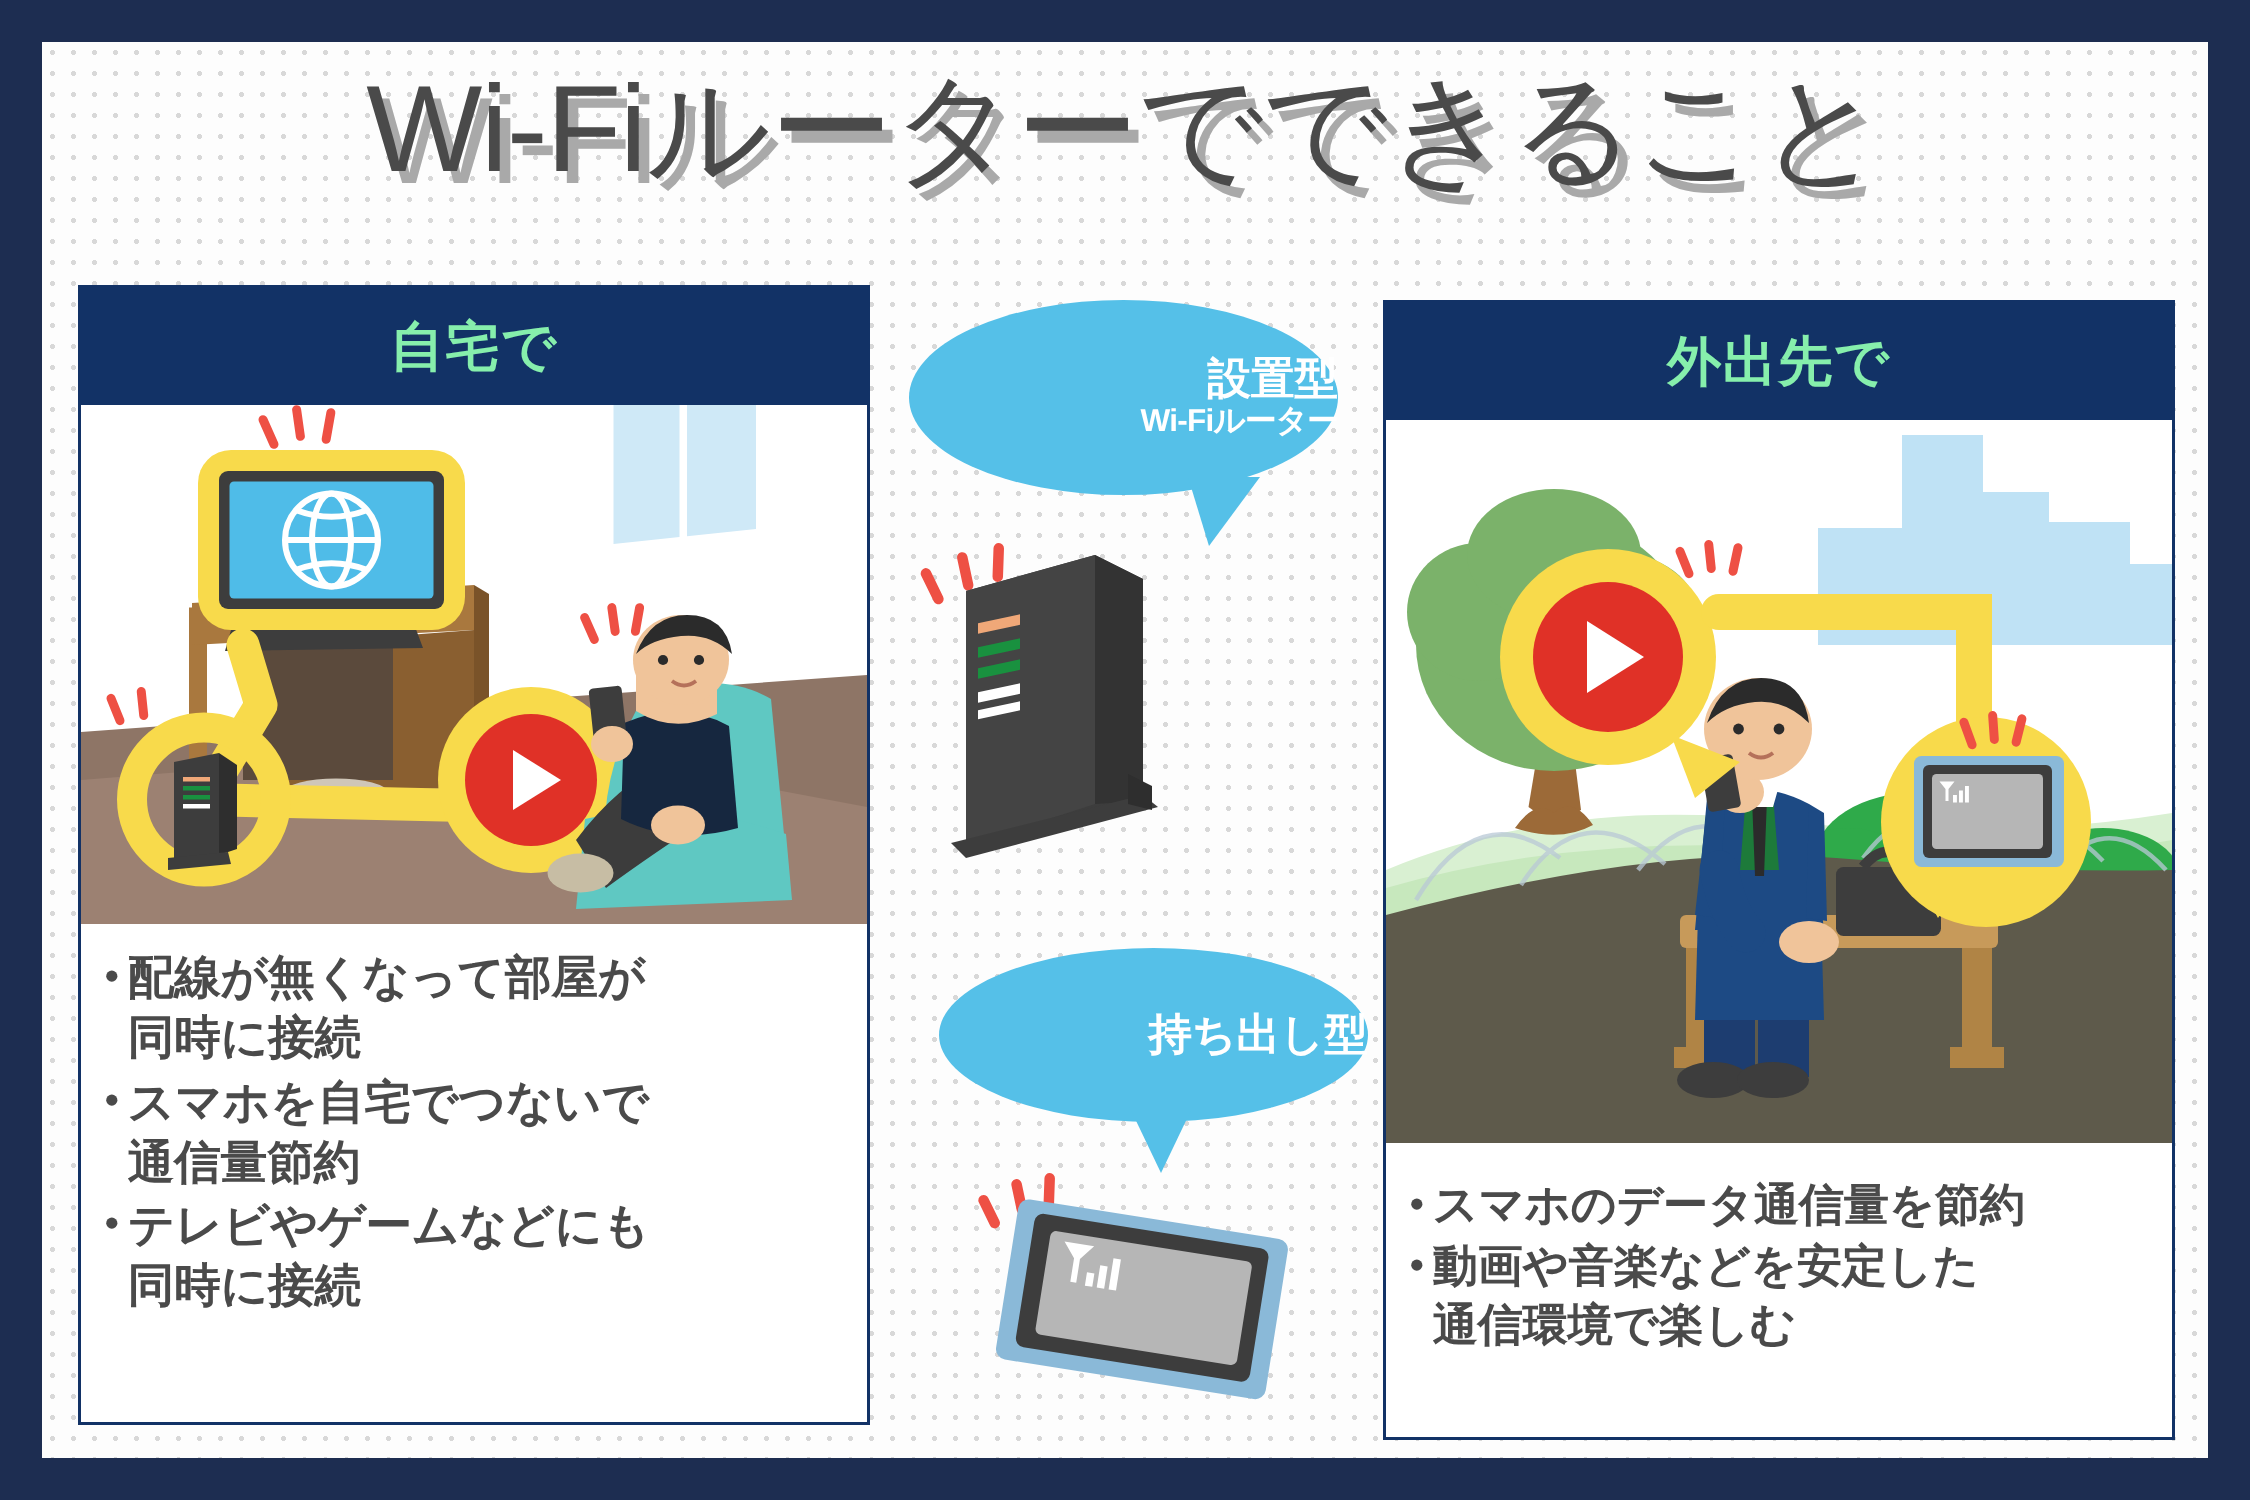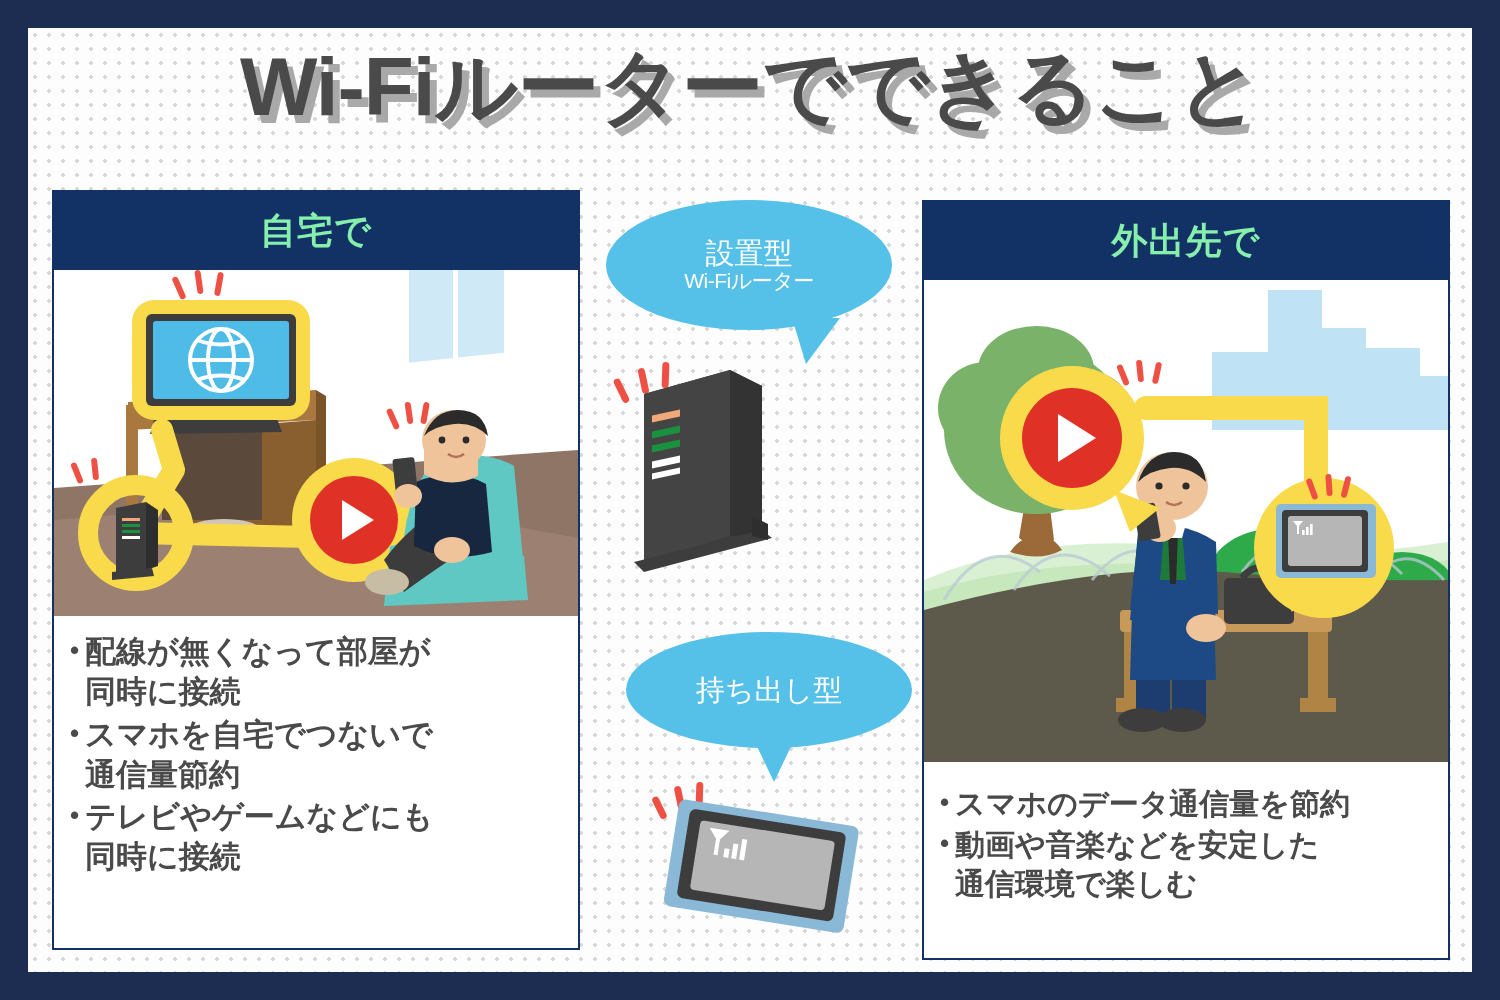--- a/index.html
+++ b/index.html
@@ -37,21 +37,21 @@
   }
 
   
   #title {
     position: absolute;
     left: 0;
     top: 42px;
     width: 1500px;
     text-align: center;
     font-size: 82px;
-    font-weight: bold;
+    font-weight: normal;
     letter-spacing: -1px;
     color: #4a4a4a;
     text-shadow: 7px 8px 0 #a9a9a9;
     white-space: nowrap;
     line-height: 1.1;
   }
 
   
   .panel {
     position: absolute;
@@ -107,25 +107,25 @@
   .bullet .txt { flex: 1 1 auto; }
 
   #bullets-right { font-size: 30px; padding-top: 22px; }
 
   
   .bubble {
     position: absolute;
     background: #55c0e8;
     border-radius: 50%;
     color: #ffffff;
-    font-weight: normal;
+    font-weight: bold;
     text-align: center;
     display: flex;
     flex-direction: column;
-    align-items: center;
+    align-items: flex-end;
     justify-content: center;
     line-height: 1.12;
   }
   .bubble .l1 { font-size: 29px; }
   .bubble .l2 { font-size: 21px; letter-spacing: -0.5px; }
 
   .bubble-tail {
     position: absolute;
     width: 0; height: 0;
   }

